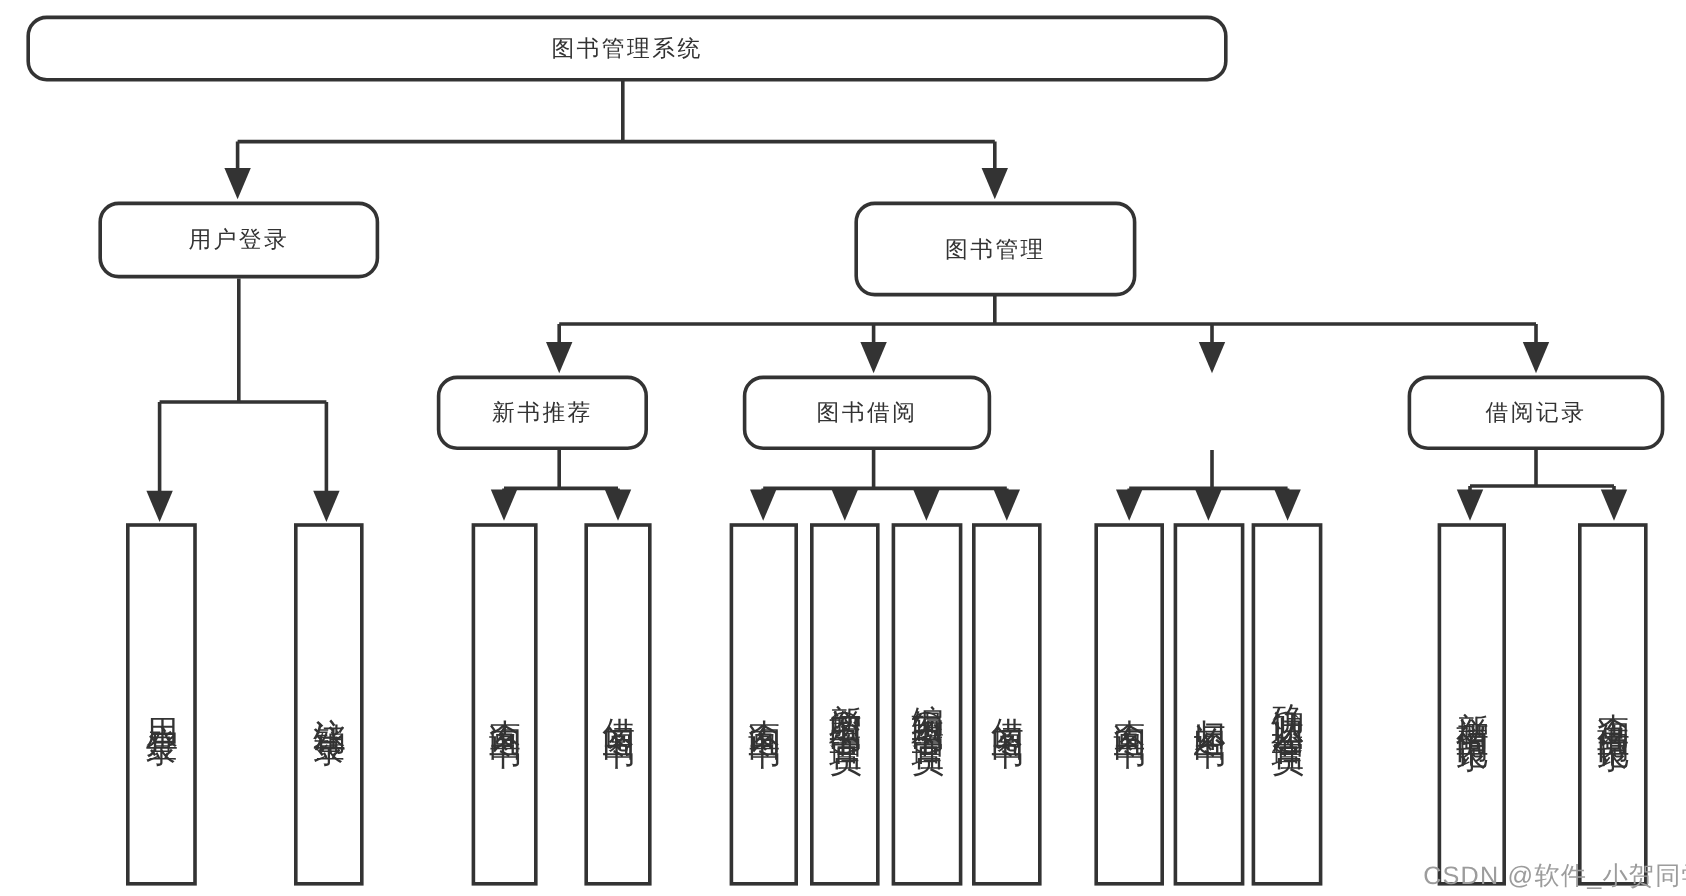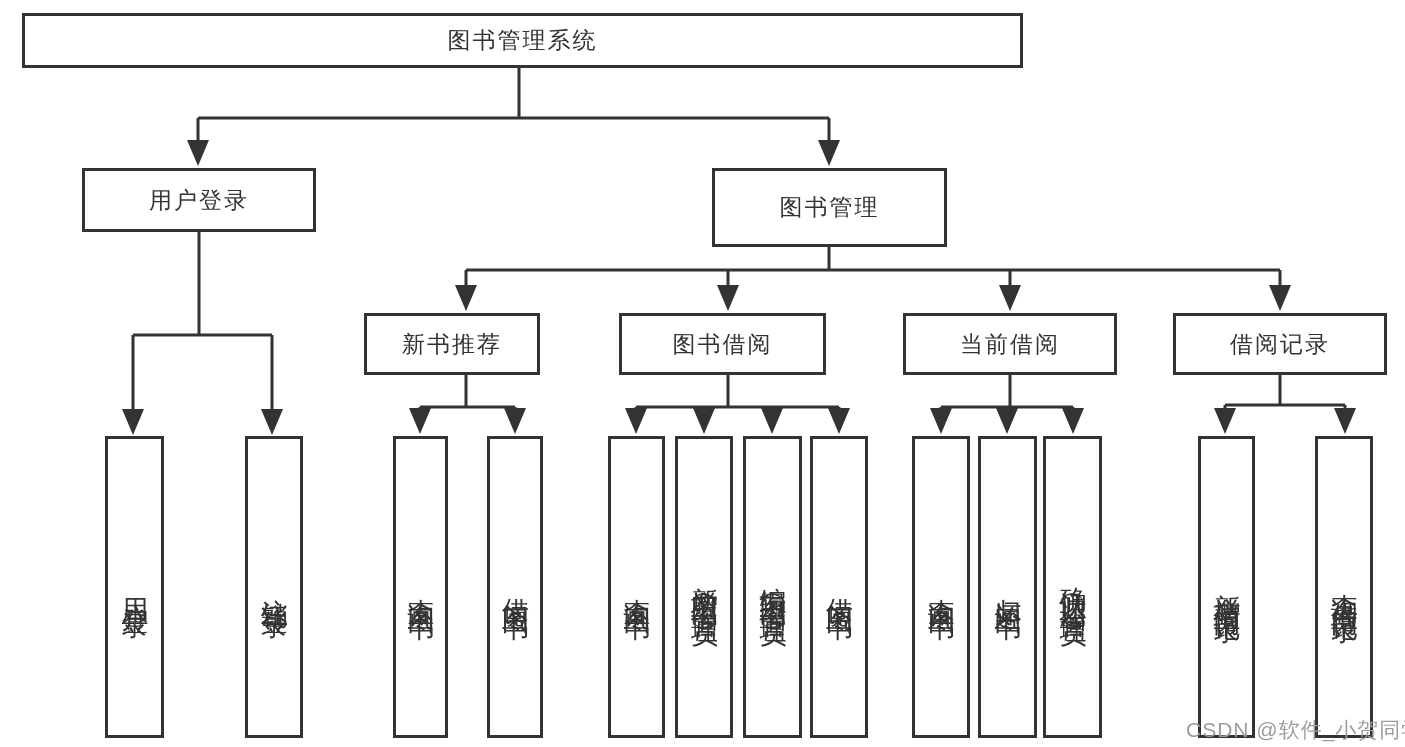--- a/index.html
+++ b/index.html
@@ -19,21 +19,21 @@
   .node {
     position: absolute;
     box-sizing: border-box;
     border: 3px solid #333333;
     background: #ffffff;
     display: flex;
     align-items: center;
     justify-content: center;
     color: #333333;
   }
-  .hnode { font-size: 23px; letter-spacing: 2px; white-space: nowrap; }
+  .hnode { font-size: 19px; letter-spacing: 2px; white-space: nowrap; border-radius: 17px; }
   .leaf  { }
   .leaf .vtext {
     writing-mode: vertical-rl;
     text-orientation: mixed;
     font-size: 27px;
     letter-spacing: 5px;
     line-height: 1;
     color: #333333;
   }
   
@@ -116,23 +116,20 @@
   <div class="node hnode n-book-mgmt">
     <span>图书管理</span>
   </div>
 
   <div class="node hnode n-new-book-rec">
     <span>新书推荐</span>
   </div>
   <div class="node hnode n-book-borrow">
     <span>图书借阅</span>
   </div>
-  <div class="node hnode n-current-borrow">
-    <span>当前借阅</span>
-  </div>
   <div class="node hnode n-borrow-records">
     <span>借阅记录</span>
   </div>
 
   <div class="node leaf n-leaf-1">
     <span class="vtext">用户登录</span>
   </div>
   <div class="node leaf n-leaf-2">
     <span class="vtext">注销登录</span>
   </div>

